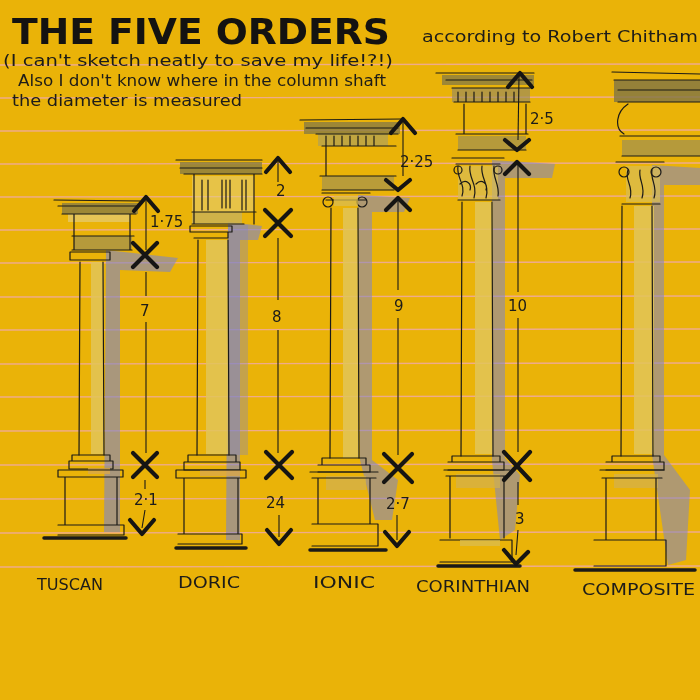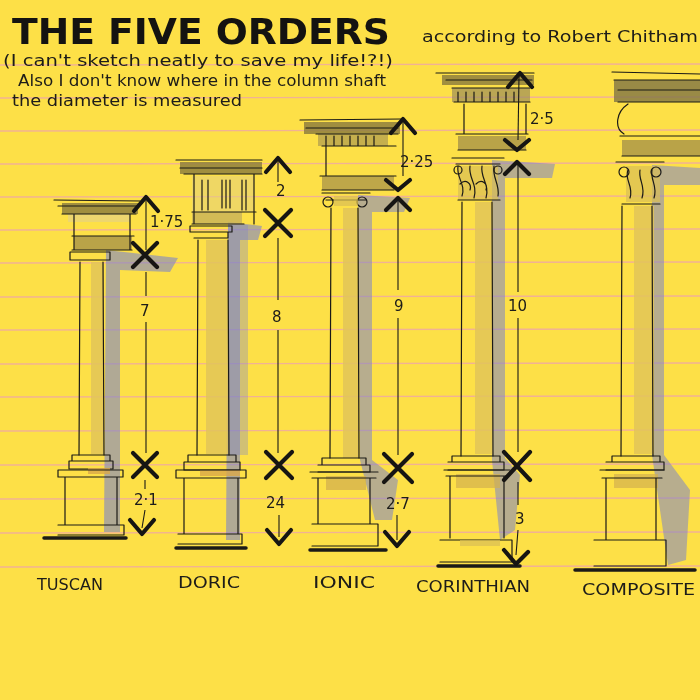--- a/index.html
+++ b/index.html
@@ -1,16 +1,16 @@
 <!DOCTYPE html>
 <html><head>
 <meta charset="utf-8">
 <style>
   html, body { margin: 0; padding: 0; background: #fcfaf3; }
-  .page { position: relative; width: 700px; height: 700px; overflow: hidden; background: #fde047; }
+  .page { position: relative; width: 700px; height: 700px; overflow: hidden; background: #eab308; }
   svg { position: absolute; left: 0; top: 0; }
   .ink { stroke: #1b1a17; fill: none; stroke-linecap: round; stroke-linejoin: round; }
   .ink1 { stroke-width: 1.2; }
   .mark { stroke: #161513; stroke-width: 4.2; fill: none; stroke-linecap: round; stroke-linejoin: round; }
   .thin { stroke: #1b1a17; stroke-width: 1.1; fill: none; }
   .rule { stroke: #f0aaa2; stroke-width: 1.4; opacity: 0.85; }
   .hand { font-family: "DejaVu Sans", sans-serif; fill: #1d1c19; }
   .title { font-family: "DejaVu Sans", sans-serif; font-weight: bold; fill: #141311; }
   .num { font-family: "DejaVu Sans", sans-serif; fill: #1d1c19; font-size: 15px; }
   .lbl { font-family: "DejaVu Sans", sans-serif; fill: #1d1c19; font-size: 16px; }

